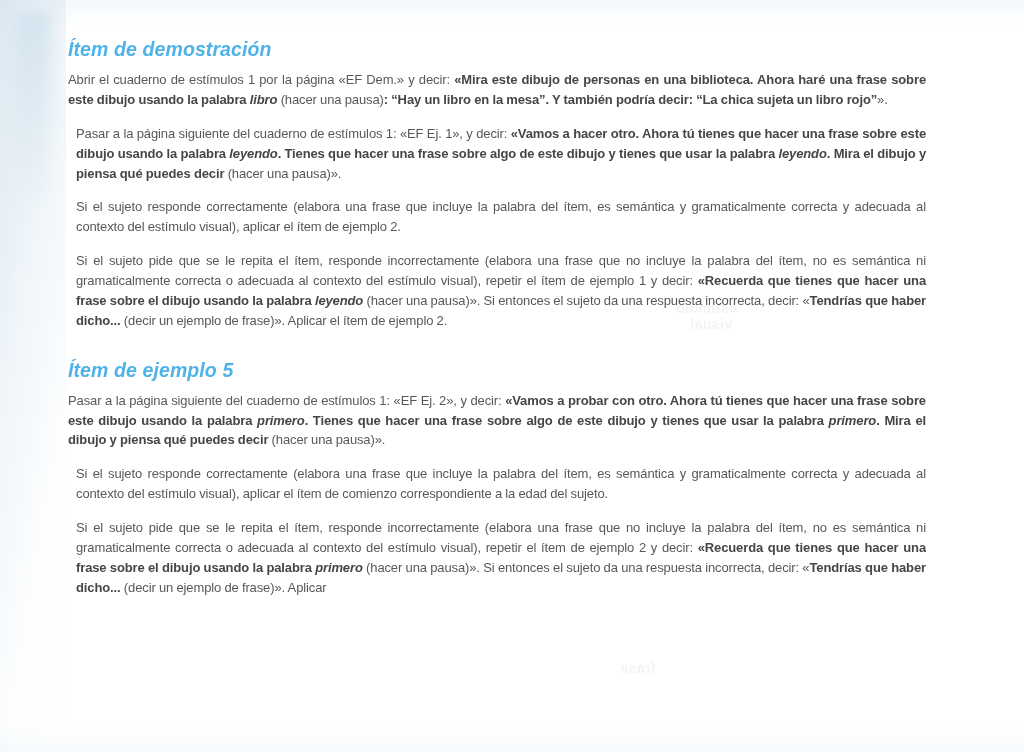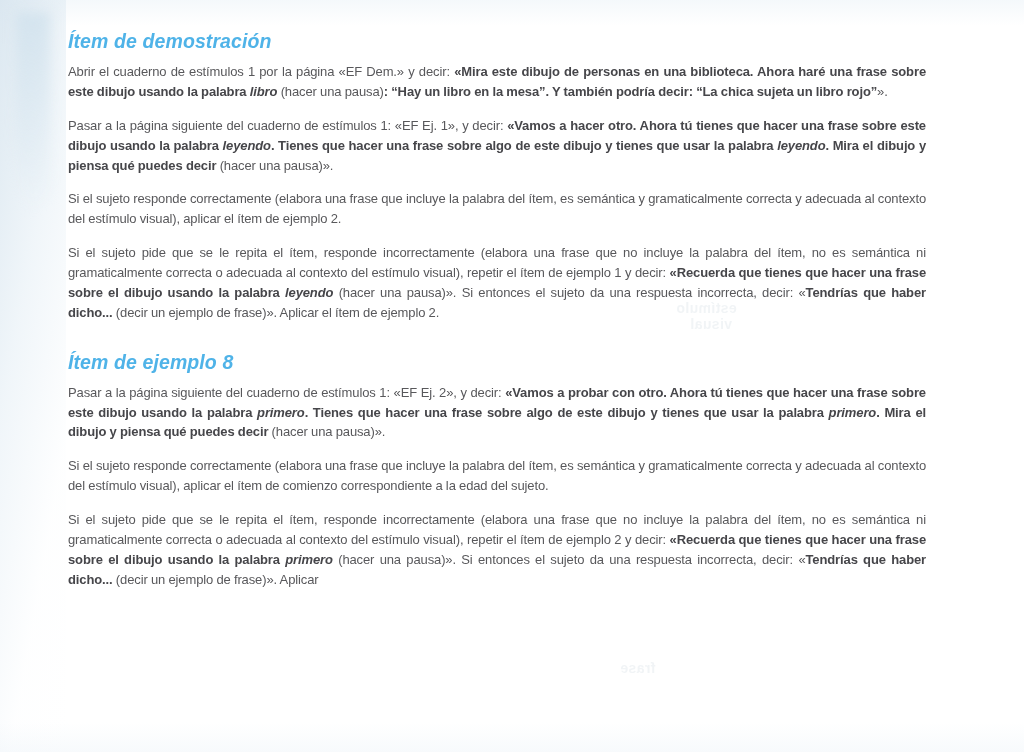--- a/index.html
+++ b/index.html
@@ -76,34 +76,34 @@
 
   h2.section-heading {
     margin: 0;
     color: #4FB3E8;
     font-size: 19.5px;
     font-weight: bold;
     font-style: italic;
     letter-spacing: 0.1px;
     line-height: 1.18;
   }
-  .heading-block { margin-bottom: 9px; }
+  .heading-block { margin-bottom: 9px; margin-top: 8px; }
   .heading-block.spaced { margin-top: 28px; }
 
   p.body-par {
     margin: 0 0 0 0;
     color: #58585b;
     font-size: 13px;
     line-height: 1.53;
     text-align: justify;
     text-justify: inter-word;
     letter-spacing: -0.12px;
     word-spacing: -0.2px;
   }
-  p.body-par + p.body-par { margin-top: 14px; }
+  p.body-par + p.body-par { margin-top: 14px; margin-left: 8px; }
   p.body-par.gap-lg { margin-top: 21px; }
 
   
   .clip-bottom {
     max-height: 78px;
     overflow: hidden;
   }
 
   b, strong {
     font-weight: bold;
@@ -148,20 +148,20 @@
     <div class="heading-block">
       <h2 class="section-heading">Ítem de demostración</h2>
     </div>
     <p class="body-par"><span>Abrir el cuaderno de estímulos 1 por la página «EF Dem.» y decir: </span><b>«Mira este dibujo de personas en una biblioteca. Ahora haré una frase sobre este dibujo usando la palabra </b><span class="bi">libro</span><span> (hacer una pausa)</span><b>: “Hay un libro en la mesa”. Y también podría decir: “La chica sujeta un libro rojo”</b><span>».</span></p>
 
     <p class="body-par"><span>Pasar a la página siguiente del cuaderno de estímulos 1: «EF Ej. 1», y decir: </span><b>«Vamos a hacer otro. Ahora tú tienes que hacer una frase sobre este dibujo usando la palabra </b><span class="bi">leyendo</span><b>. Tienes que hacer una frase sobre algo de este dibujo y tienes que usar la palabra </b><span class="bi">leyendo</span><b>. Mira el dibujo y piensa qué puedes decir</b><span> (hacer una pausa)».</span></p>
     <p class="body-par gap-lg"><span>Si el sujeto responde correctamente (elabora una frase que incluye la palabra del ítem, es semántica y gramaticalmente correcta y adecuada al contexto del estímulo visual), aplicar el ítem de ejemplo 2.</span></p>
     <p class="body-par gap-lg"><span>Si el sujeto pide que se le repita el ítem, responde incorrectamente (elabora una frase que no incluye la palabra del ítem, no es semántica ni gramaticalmente correcta o adecuada al contexto del estímulo visual), repetir el ítem de ejemplo 1 y decir: </span><b>«Recuerda que tienes que hacer una frase sobre el dibujo usando la palabra </b><span class="bi">leyendo</span><span> (hacer una pausa)». Si entonces el sujeto da una respuesta incorrecta, decir: «</span><b>Tendrías que haber dicho...</b><span> (decir un ejemplo de frase)». Aplicar el ítem de ejemplo 2.</span></p>
 
     <div class="heading-block spaced">
-      <h2 class="section-heading">Ítem de ejemplo 8</h2>
+      <h2 class="section-heading">Ítem de ejemplo 5</h2>
     </div>
     <p class="body-par"><span>Pasar a la página siguiente del cuaderno de estímulos 1: «EF Ej. 2», y decir: </span><b>«Vamos a probar con otro. Ahora tú tienes que hacer una frase sobre este dibujo usando la palabra </b><span class="bi">primero</span><b>. Tienes que hacer una frase sobre algo de este dibujo y tienes que usar la palabra </b><span class="bi">primero</span><b>. Mira el dibujo y piensa qué puedes decir</b><span> (hacer una pausa)».</span></p>
     <p class="body-par gap-lg"><span>Si el sujeto responde correctamente (elabora una frase que incluye la palabra del ítem, es semántica y gramaticalmente correcta y adecuada al contexto del estímulo visual), aplicar el ítem de comienzo correspondiente a la edad del sujeto.</span></p>
     <p class="body-par gap-lg clip-bottom"><span>Si el sujeto pide que se le repita el ítem, responde incorrectamente (elabora una frase que no incluye la palabra del ítem, no es semántica ni gramaticalmente correcta o adecuada al contexto del estímulo visual), repetir el ítem de ejemplo 2 y decir: </span><b>«Recuerda que tienes que hacer una frase sobre el dibujo usando la palabra </b><span class="bi">primero</span><span> (hacer una pausa)». Si entonces el sujeto da una respuesta incorrecta, decir: «</span><b>Tendrías que haber dicho...</b><span> (decir un ejemplo de frase)». Aplicar</span></p>
 
   </div>
 </div>
 
 </body></html>

